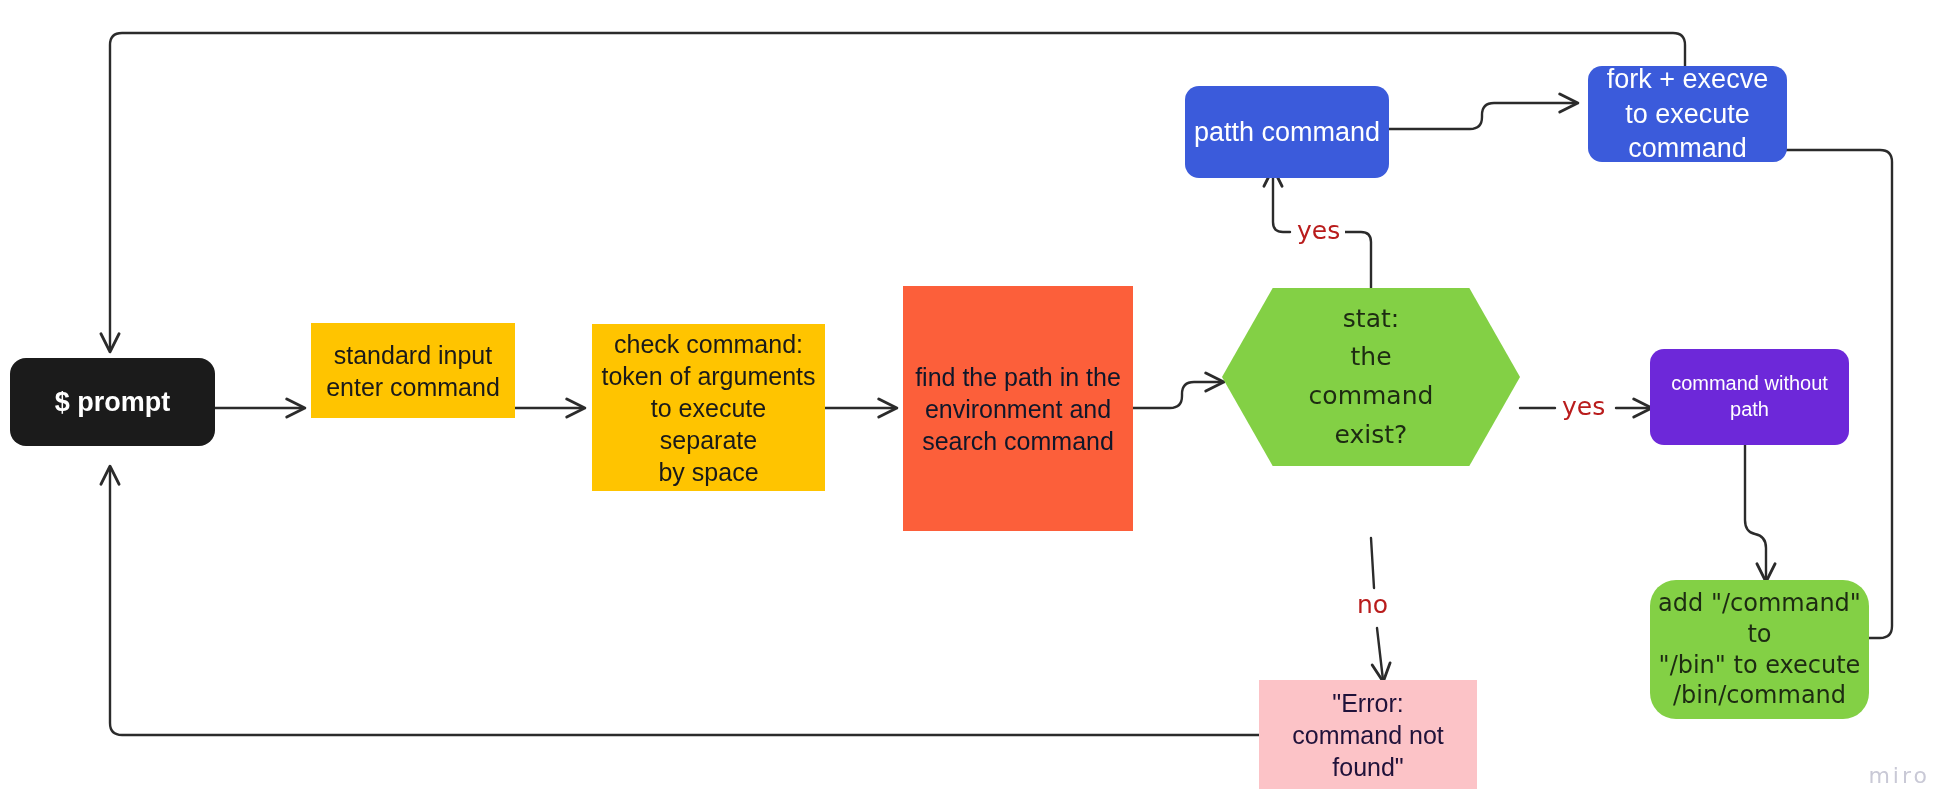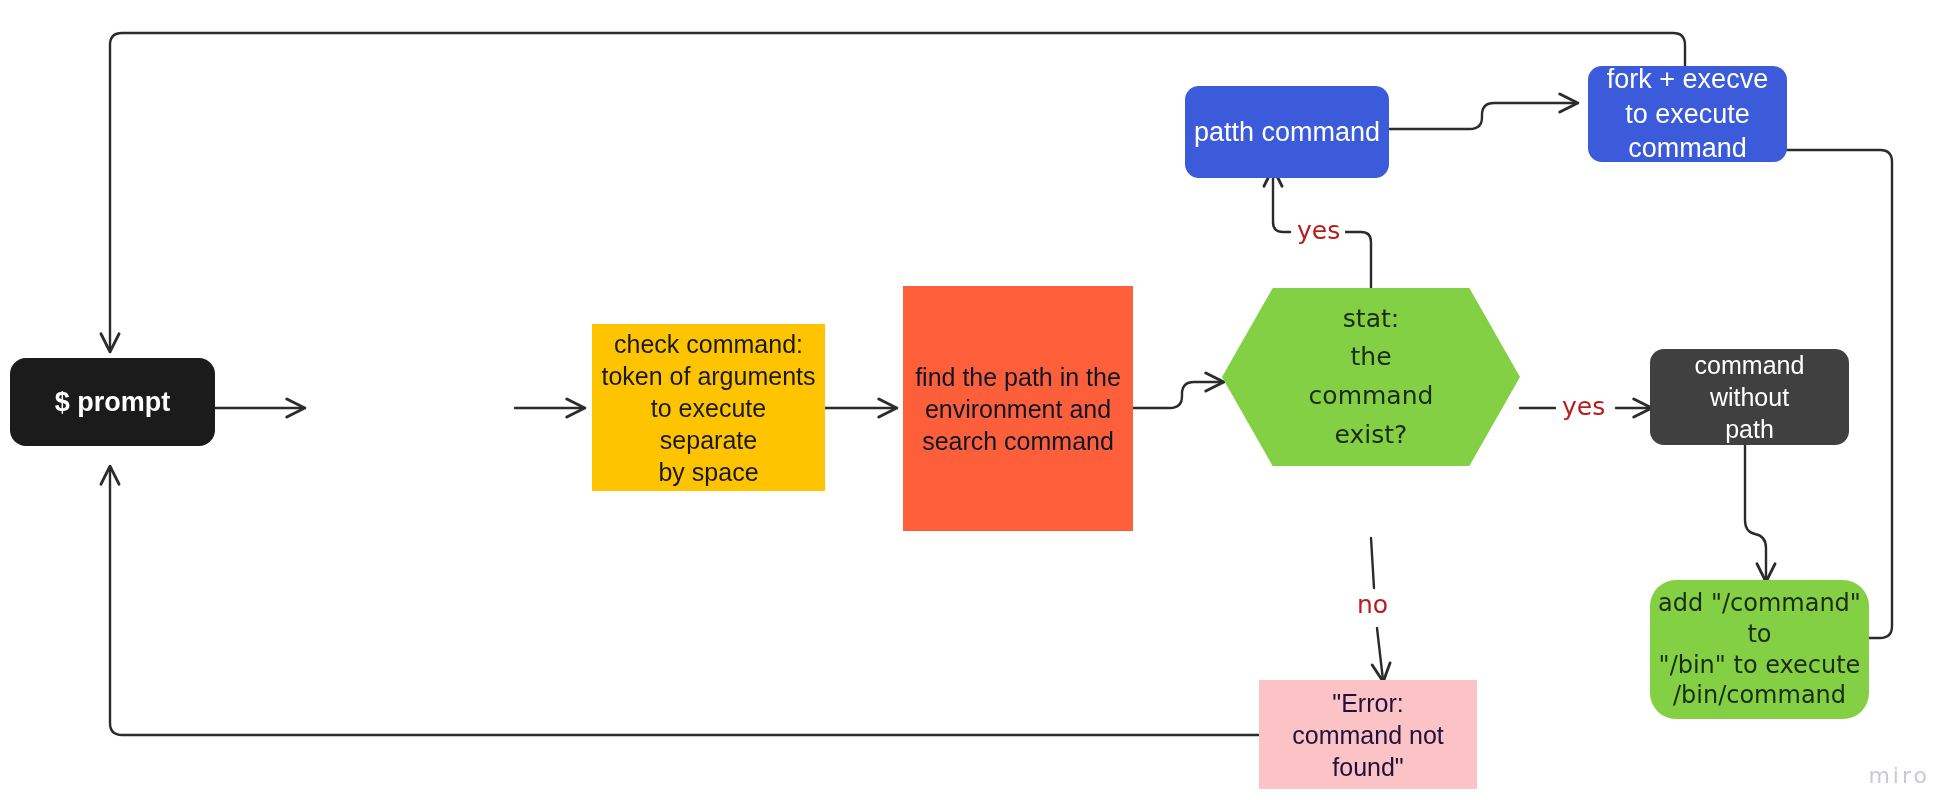--- a/index.html
+++ b/index.html
@@ -52,24 +52,24 @@
     color: #0f172a;
     font-size: 25px;
   }
   .n-blue {
     background: #3b5bdb;
     color: #ffffff;
     border-radius: 14px;
     font-size: 27px;
   }
   .n-blue-brand {
-    background: #404040;
+    background: #6d28d9;
     color: #ffffff;
     border-radius: 14px;
-    font-size: 25px;
+    font-size: 20px;
   }
   .n-green-round {
     background: #83d045;
     color: #1d2b12;
     border-radius: 26px;
     font-size: 24px;
     font-family: "DejaVu Sans", sans-serif;
   }
   .n-pink {
     background: #fcc3c7;
@@ -143,20 +143,22 @@
       <path d="M 1868 638 L 1880 638 Q 1892 638 1892 626 L 1892 162 Q 1892 150 1880 150 L 1720 150" marker-end="url(#arrow)"></path>
 
       <path d="M 1685 66 L 1685 45 Q 1685 33 1673 33 L 122 33 Q 110 33 110 45 L 110 350" marker-end="url(#arrow)"></path>
 
       <path d="M 1259 735 L 122 735 Q 110 735 110 723 L 110 468" marker-end="url(#arrow)"></path>
     </g>
   </svg>
 
   <div class="node n-prompt" style="left:10px; top:358px; width:205px; height:88px;">$ prompt</div>
 
+  <div class="node n-yellow" style="left:311px; top:323px; width:204px; height:95px;">standard input
+enter command</div>
 
   <div class="node n-yellow" style="left:592px; top:324px; width:233px; height:167px;">check command:
 token of arguments
 to execute separate
 by space</div>
 
   <div class="node n-orange" style="left:903px; top:286px; width:230px; height:245px;">find the path in the
 environment and
 search command</div>
 

